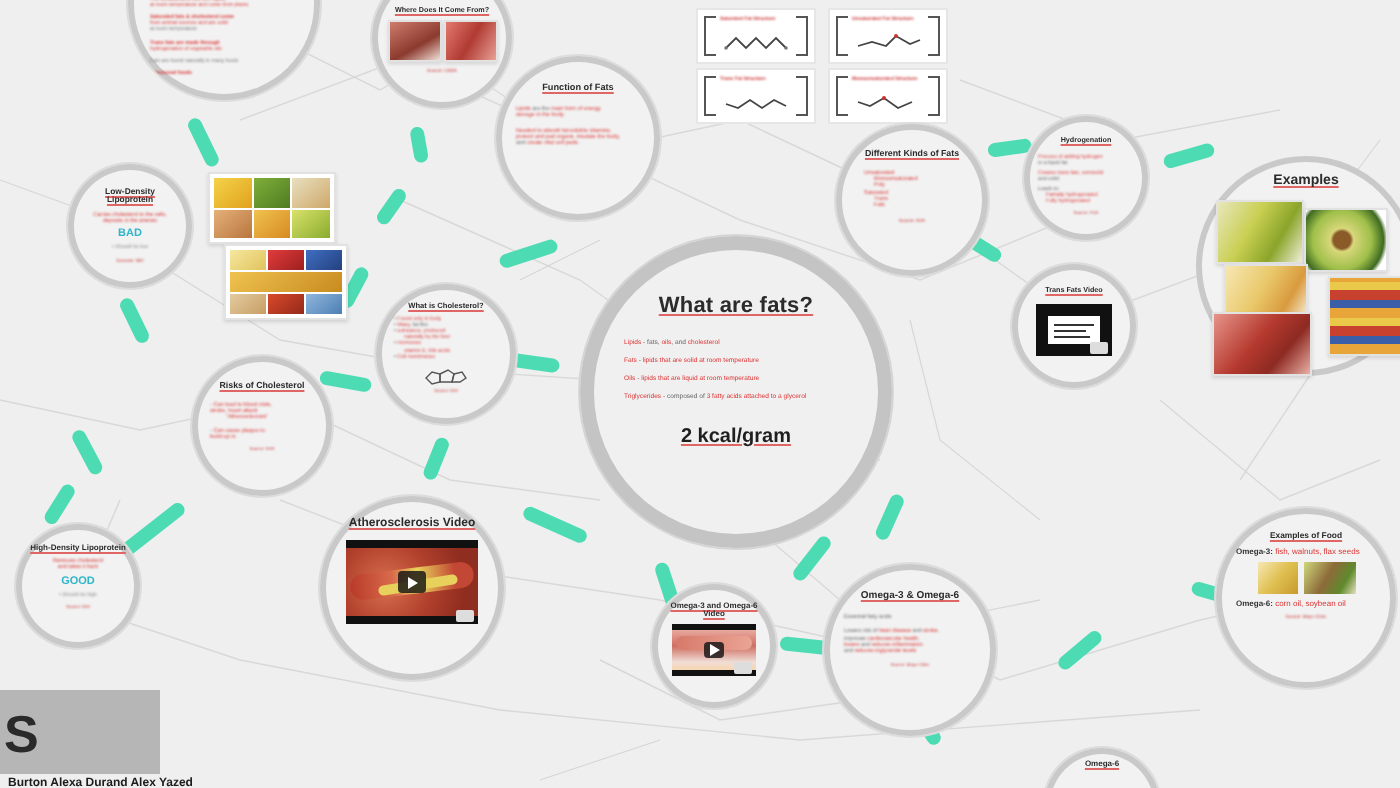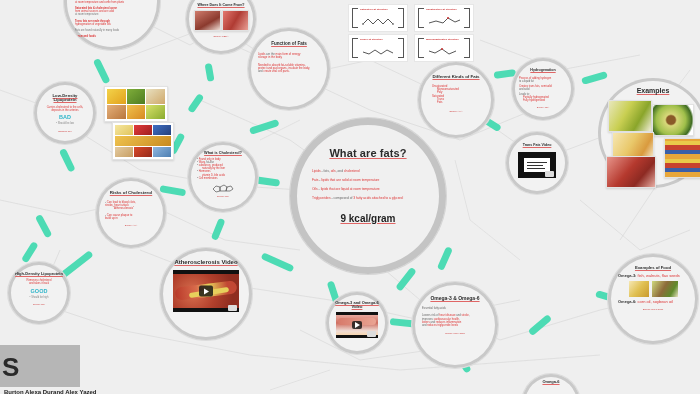--- a/index.html
+++ b/index.html
@@ -302,21 +302,21 @@
         <span class="hl">Fats</span> - <span class="hl">lipids that are solid at room temperature</span>
       </div>
       <div style="margin-top:5px;">
         <span class="hl">Oils</span> - <span class="hl">lipids that are liquid at room temperature</span>
       </div>
       <div style="margin-top:5px;">
         <span class="hl">Triglycerides</span> - composed of <span class="hl">3 fatty acids attached to a glycerol</span>
       </div>
     </div>
     <div style="margin-top:13px;font-size:10px;font-weight:bold;color:#1f1f1f;
-                text-decoration:underline;text-decoration-color:#e06666;">9 kcal/gram</div>
+                text-decoration:underline;text-decoration-color:#e06666;">2 kcal/gram</div>
   </div>
 
   <div class="node" style="left:188px;top:142px;width:70px;height:70px;">
     <div class="ttl micro" style="margin-top:9px;font-size:3.8px;">What is Cholesterol?</div>
     <div class="bullets micro2" style="width:52px;margin-top:3px;font-size:2.6px;">
       <div>• <span class="hl">Found only in body</span></div>
       <div>• <span class="hl">Waxy</span>, fat-like</div>
       <div>• <span class="hl">substance, produced</span></div>
       <div style="padding-left:5px;"><span class="hl">naturally by the liver</span></div>
       <div>• <span class="hl">Hormones</span></div>

